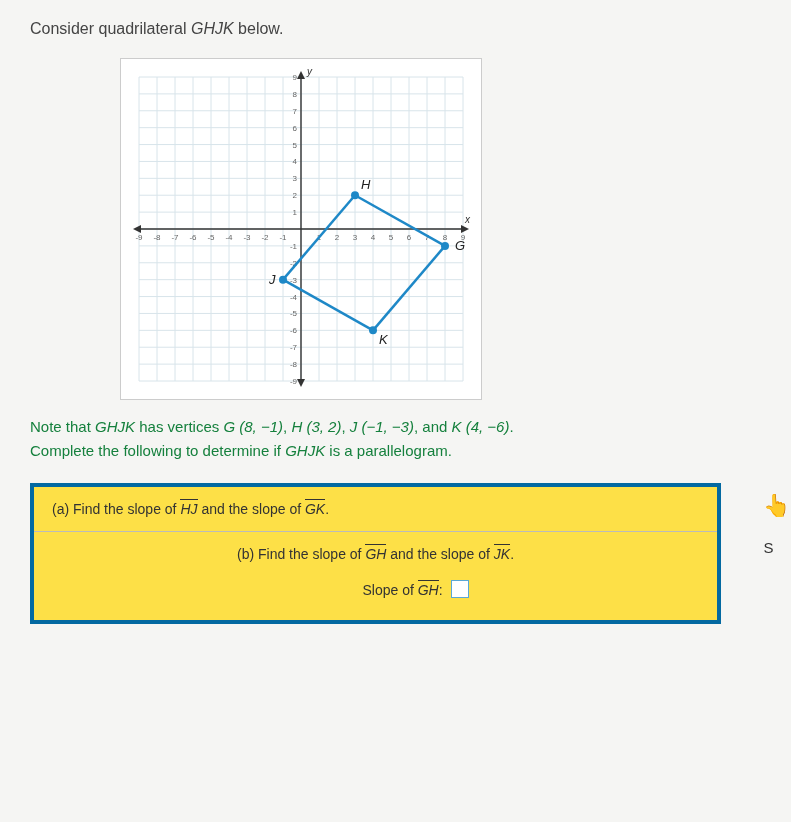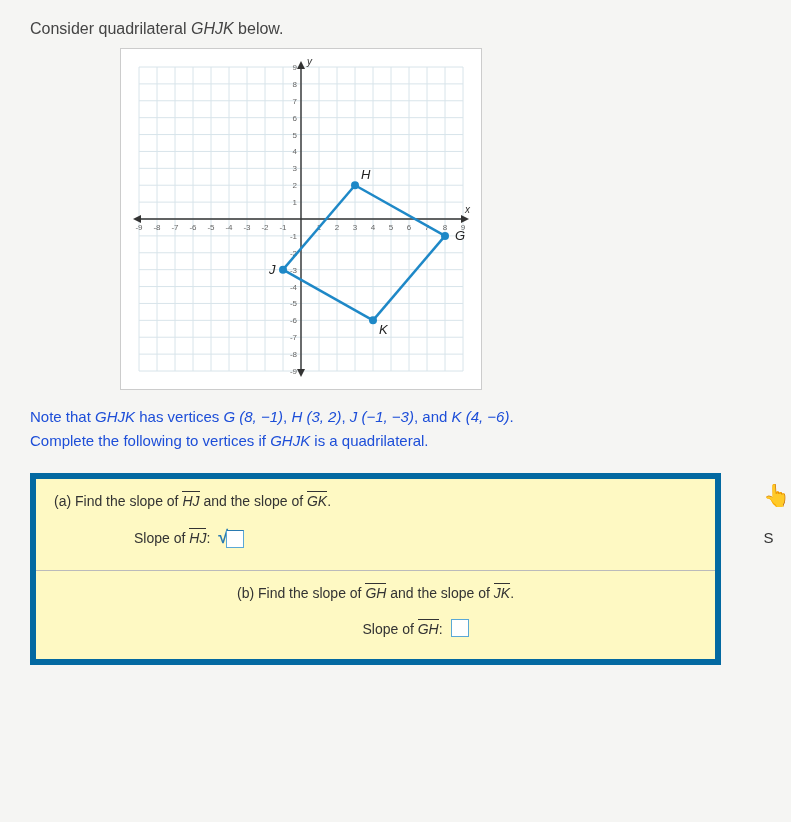--- a/index.html
+++ b/index.html
@@ -7,42 +7,42 @@
     padding: 20px 30px;
     font-family: Arial, sans-serif;
     background: #f5f5f3;
     color: #333;
     width: 791px;
     box-sizing: border-box;
   }
   .prompt {
     font-size: 16px;
     color: #444;
-    margin-bottom: 10px;
+    margin-bottom: 20px;
   }
   .italic {
     font-style: italic;
   }
   .graph-wrap {
     border: 1px solid #ccc;
     width: 360px;
     height: 340px;
     margin: 0 0 15px 90px;
     background: #fff;
     position: relative;
   }
   .note {
     font-size: 15px;
-    color: #1d4ed8;
+    color: #15803d;
     line-height: 1.6;
     margin-bottom: 20px;
   }
   .answer-box {
-    border: 6px solid #0369a1;
-    background: #fef9c3;
+    border: 4px solid #0369a1;
+    background: #fde047;
     margin-right: 40px;
   }
   .part {
     padding: 14px 18px;
     border-bottom: 1px solid #bbb;
     font-size: 14px;
     color: #333;
   }
   .part:last-child { border-bottom: none; text-align: center; }
   .slope-line {
@@ -205,36 +205,29 @@
       <text x="240" y="130.2222222222222" font-size="13" font-style="italic" fill="#222">H</text>
       <circle cx="162" cy="220.66666666666669" r="4" fill="#1e88c7"></circle>
       <text x="148" y="224.66666666666669" font-size="13" font-style="italic" fill="#222">J</text>
       <circle cx="252" cy="271.3333333333333" r="4" fill="#1e88c7"></circle>
       <text x="258" y="285.3333333333333" font-size="13" font-style="italic" fill="#222">K</text>
     </svg>
 </div>
 
 <div class="note">
   <span>Note that </span><span class="italic">GHJK</span><span> has vertices </span><span class="italic">G (8,  −1)</span><span>, </span><span class="italic">H (3,  2)</span><span>, </span><span class="italic">J (−1,  −3)</span><span>, and </span><span class="italic">K (4,  −6)</span><span>.</span><br>
-  <span>Complete the following to vertices if </span><span class="italic">GHJK</span><span> is a quadrilateral.</span>
+  <span>Complete the following to determine if </span><span class="italic">GHJK</span><span> is a parallelogram.</span>
 </div>
 
 <div style="position:relative;">
 <div class="answer-box">
 
   <div class="part">
     <span>(a)  Find the slope of </span><span class="seg">HJ</span><span> and the slope of </span><span class="seg">GK</span><span>.</span>
 
-    <div class="slope-line">
-      <span>Slope of </span><span class="seg">HJ</span>:
-      <span class="sqrt">
-            <span class="rad">√</span>
-            <span class="box"></span>
-          </span>
-    </div>
 
   </div>
 
   <div class="part">
     <span>(b)  Find the slope of </span><span class="seg">GH</span><span> and the slope of </span><span class="seg">JK</span><span>.</span>
 
     <div class="slope-line">
       <span>Slope of </span><span class="seg">GH</span>:
       <span class="input-box"></span>
     </div>

